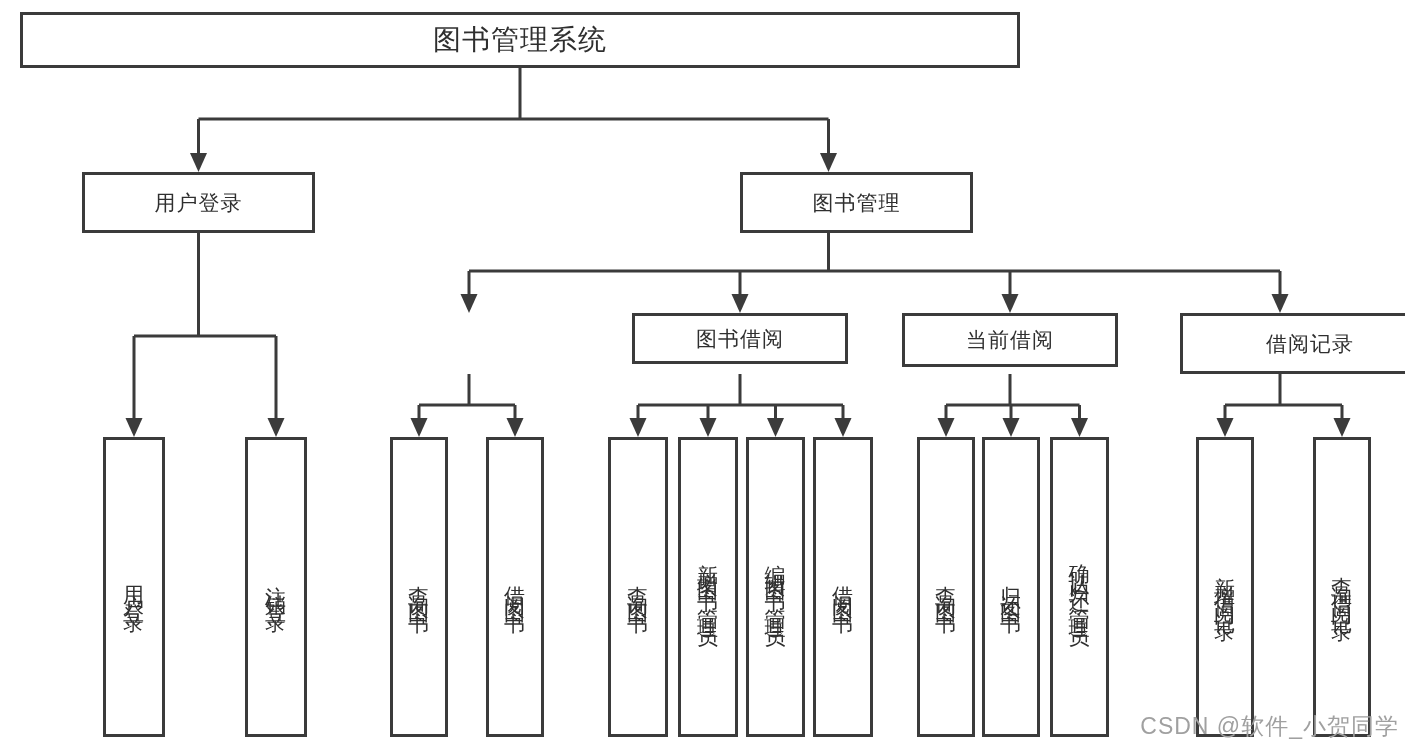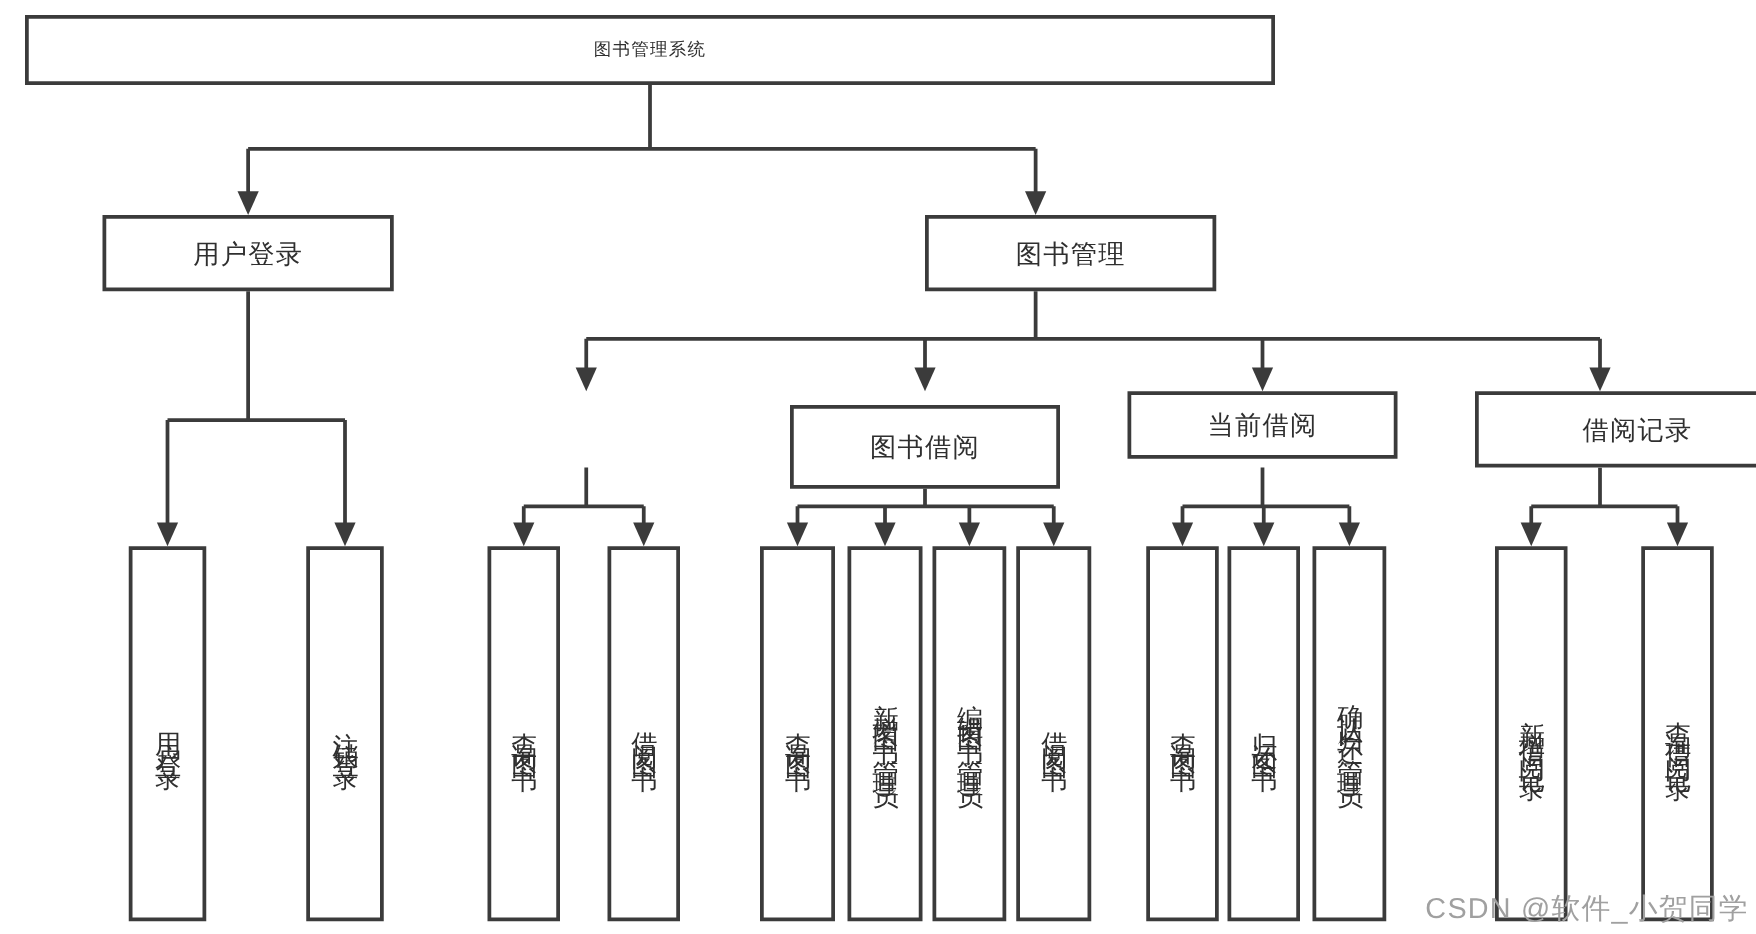--- a/index.html
+++ b/index.html
@@ -23,21 +23,21 @@
   .node{
     position:absolute;
     box-sizing:border-box;
     border:3px solid var(--line);
     background:var(--background);
     display:flex;align-items:center;justify-content:center;
     color:var(--text);
     z-index:2;
   }
   .hnode{font-size:21px;letter-spacing:1px;}
-  .root{font-size:14px;}
+  .root{font-size:28px;}
   .leaf{top:437px;height:300px;}
   .leaf .vtext{
     writing-mode:vertical-rl;
     text-orientation:mixed;
     font-size:21px;
     letter-spacing:9px;
     line-height:1;
     white-space:nowrap;
   }
   .watermark{
@@ -101,21 +101,21 @@
     <span>图书管理系统</span>
   </div>
 
   <div class="node hnode" style="left:82px;top:172px;width:233px;height:61px;">
     <span>用户登录</span>
   </div>
   <div class="node hnode" style="left:712px;top:172px;width:233px;height:61px;margin-left:28px;">
     <span>图书管理</span>
   </div>
 
-  <div class="node hnode" style="left:632px;top:324px;width:216px;height:67px;">
+  <div class="node hnode" style="left:632px;top:313px;width:216px;height:51px;">
     <span>图书借阅</span>
   </div>
   <div class="node hnode" style="left:902px;top:313px;width:216px;height:54px;">
     <span>当前借阅</span>
   </div>
   <div class="node hnode" style="left:1156px;top:313px;width:260px;height:61px;margin-left:24px;">
     <span>借阅记录</span>
   </div>
 
   <div class="node leaf" style="left:103px;width:62px;">

